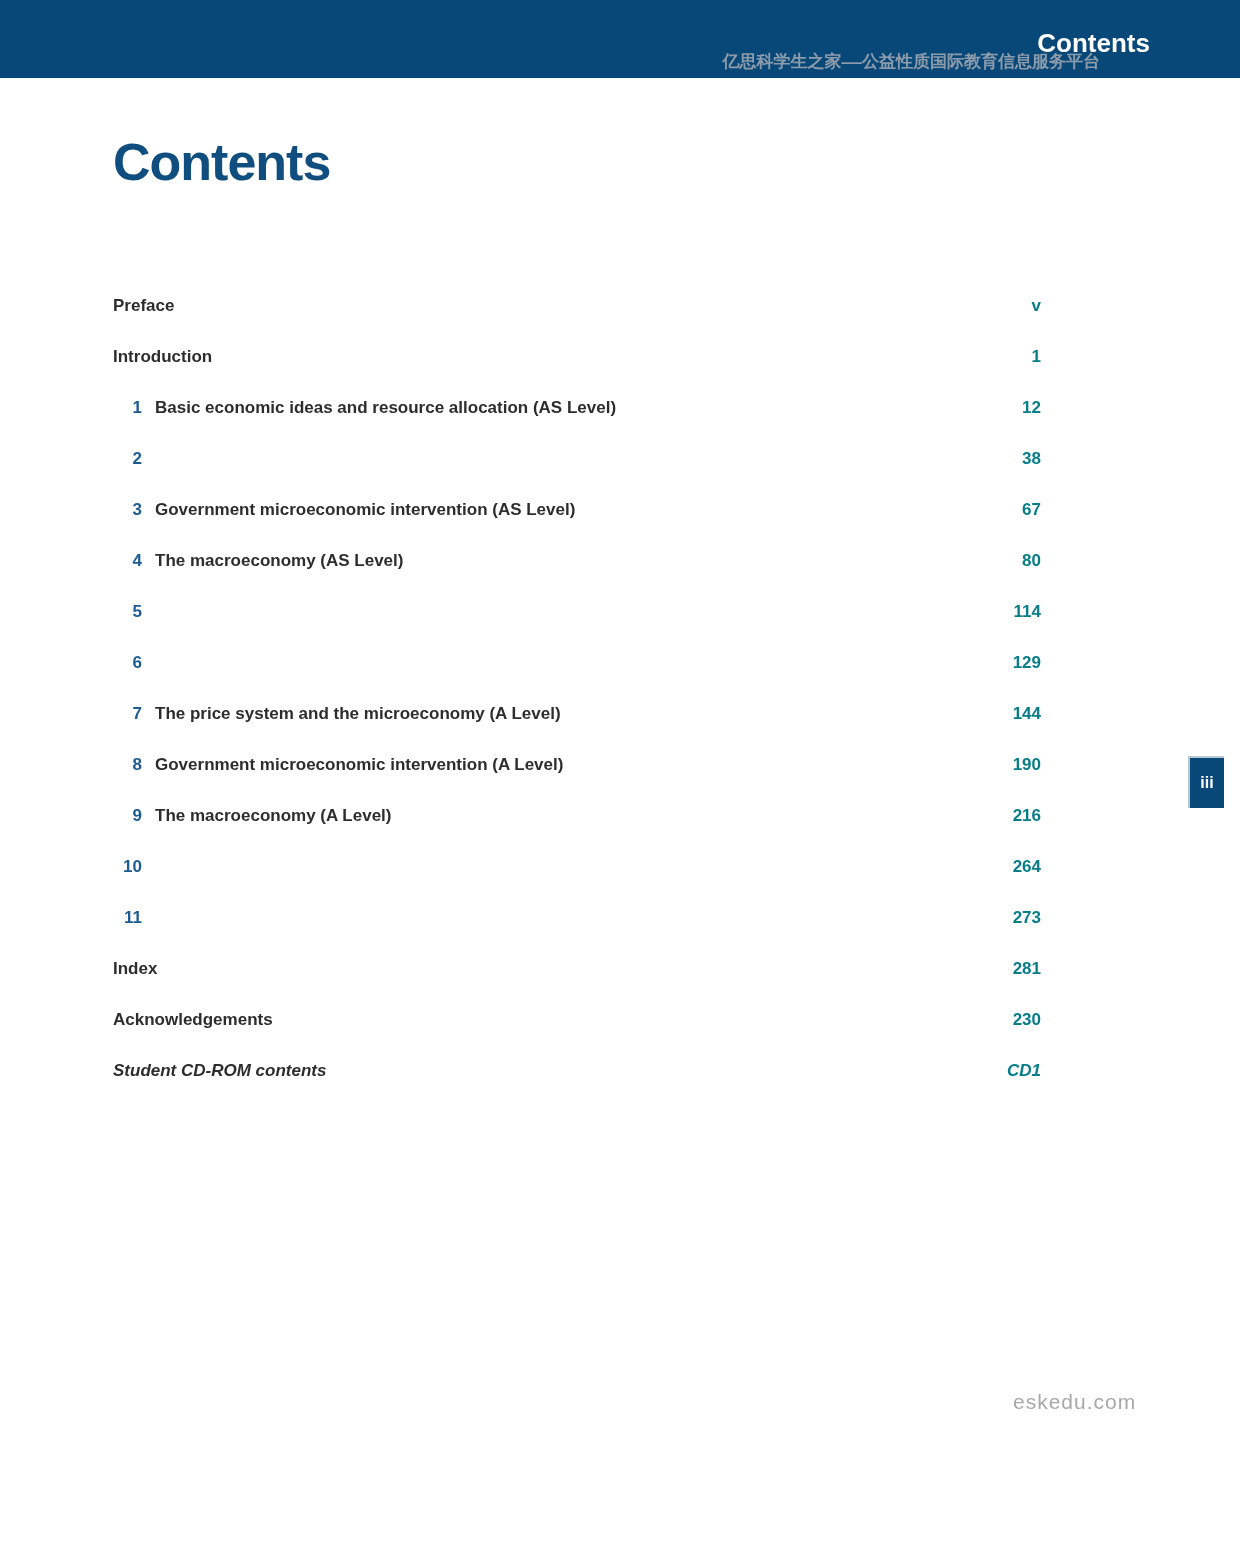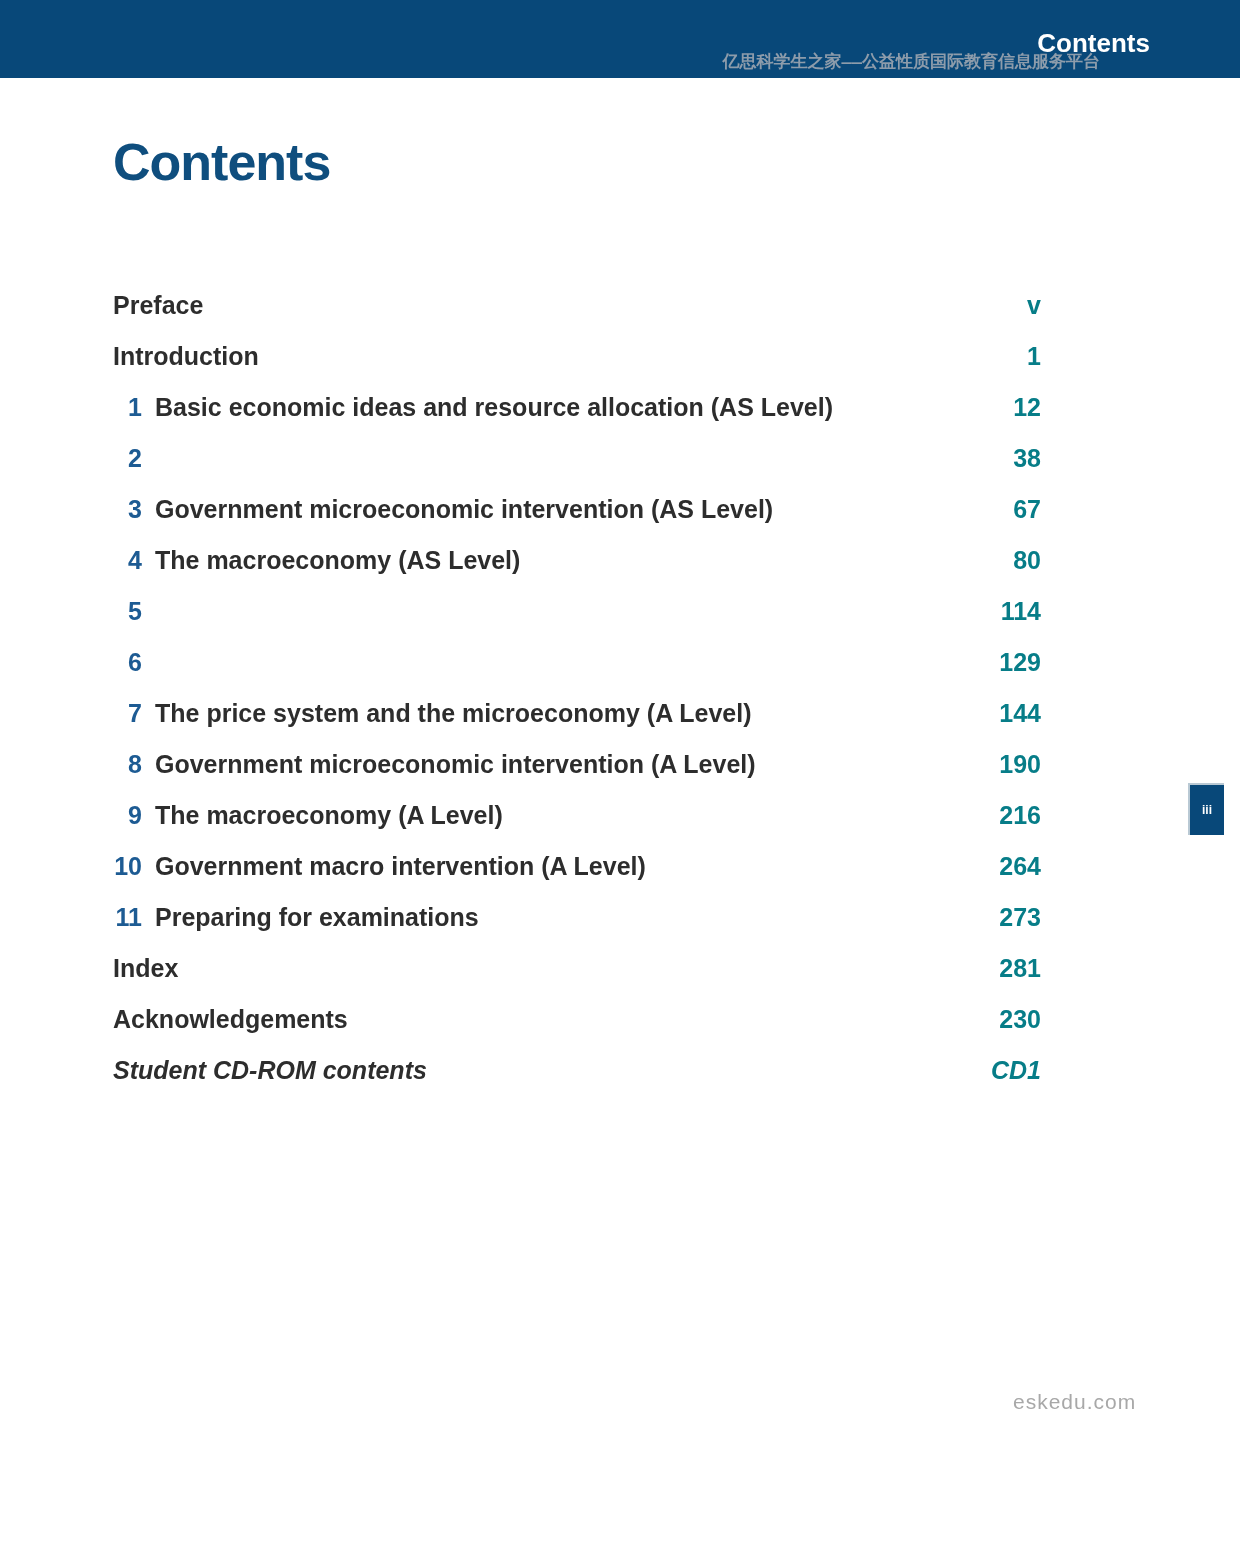--- a/index.html
+++ b/index.html
@@ -56,21 +56,21 @@
     position:absolute;
     left:113px; top:293px;
     width:928px;
   }
   .toc-row{
     display:flex;
     align-items:baseline;
     height:25px;
     line-height:25px;
     margin-bottom:26px;
-    font-size:25px;
+    font-size:17px;
     font-weight:bold;
     justify-content:flex-end;
   }
   .toc-row.last{
     margin-top:4px;
     font-style:italic;
   }
   .toc-num{
     display:inline-block;
     width:29px;
@@ -90,26 +90,25 @@
     flex:0 0 auto;
   }
   .page-tab{
     position:absolute;
     left:1188px; top:756px;
     width:36px; height:52px;
     background:var(--header-blue);
     border-left:2px solid var(--tab-border);
     border-top:2px solid var(--tab-border);
     color:#ffffff;
-    font-size:12px;
+    font-size:16px;
     font-weight:bold;
     display:flex;
     align-items:center;
     justify-content:center;
-    margin-top:27px;
   }
   .watermark{
     position:absolute;
     left:1013px; top:1390px;
     color:var(--watermark-gray);
     font-size:21px;
     letter-spacing:1px;
   }
 </style>
 </head>
@@ -170,26 +169,24 @@
     <span class="toc-title">Government microeconomic intervention (A Level)</span>
     <span class="toc-page">190</span>
   </div>
     <div class="toc-row">
     <span class="toc-num">9</span>
     <span class="toc-title">The macroeconomy (A Level)</span>
     <span class="toc-page">216</span>
   </div>
     <div class="toc-row">
     <span class="toc-num">10</span>
-    <span class="toc-title">Government macro intervention (A Level)</span>
     <span class="toc-page">264</span>
   </div>
     <div class="toc-row">
     <span class="toc-num">11</span>
-    <span class="toc-title">Preparing for examinations</span>
     <span class="toc-page">273</span>
   </div>
     <div class="toc-row">
 
     <span class="toc-title">Index</span>
     <span class="toc-page">281</span>
   </div>
     <div class="toc-row">
 
     <span class="toc-title">Acknowledgements</span>

